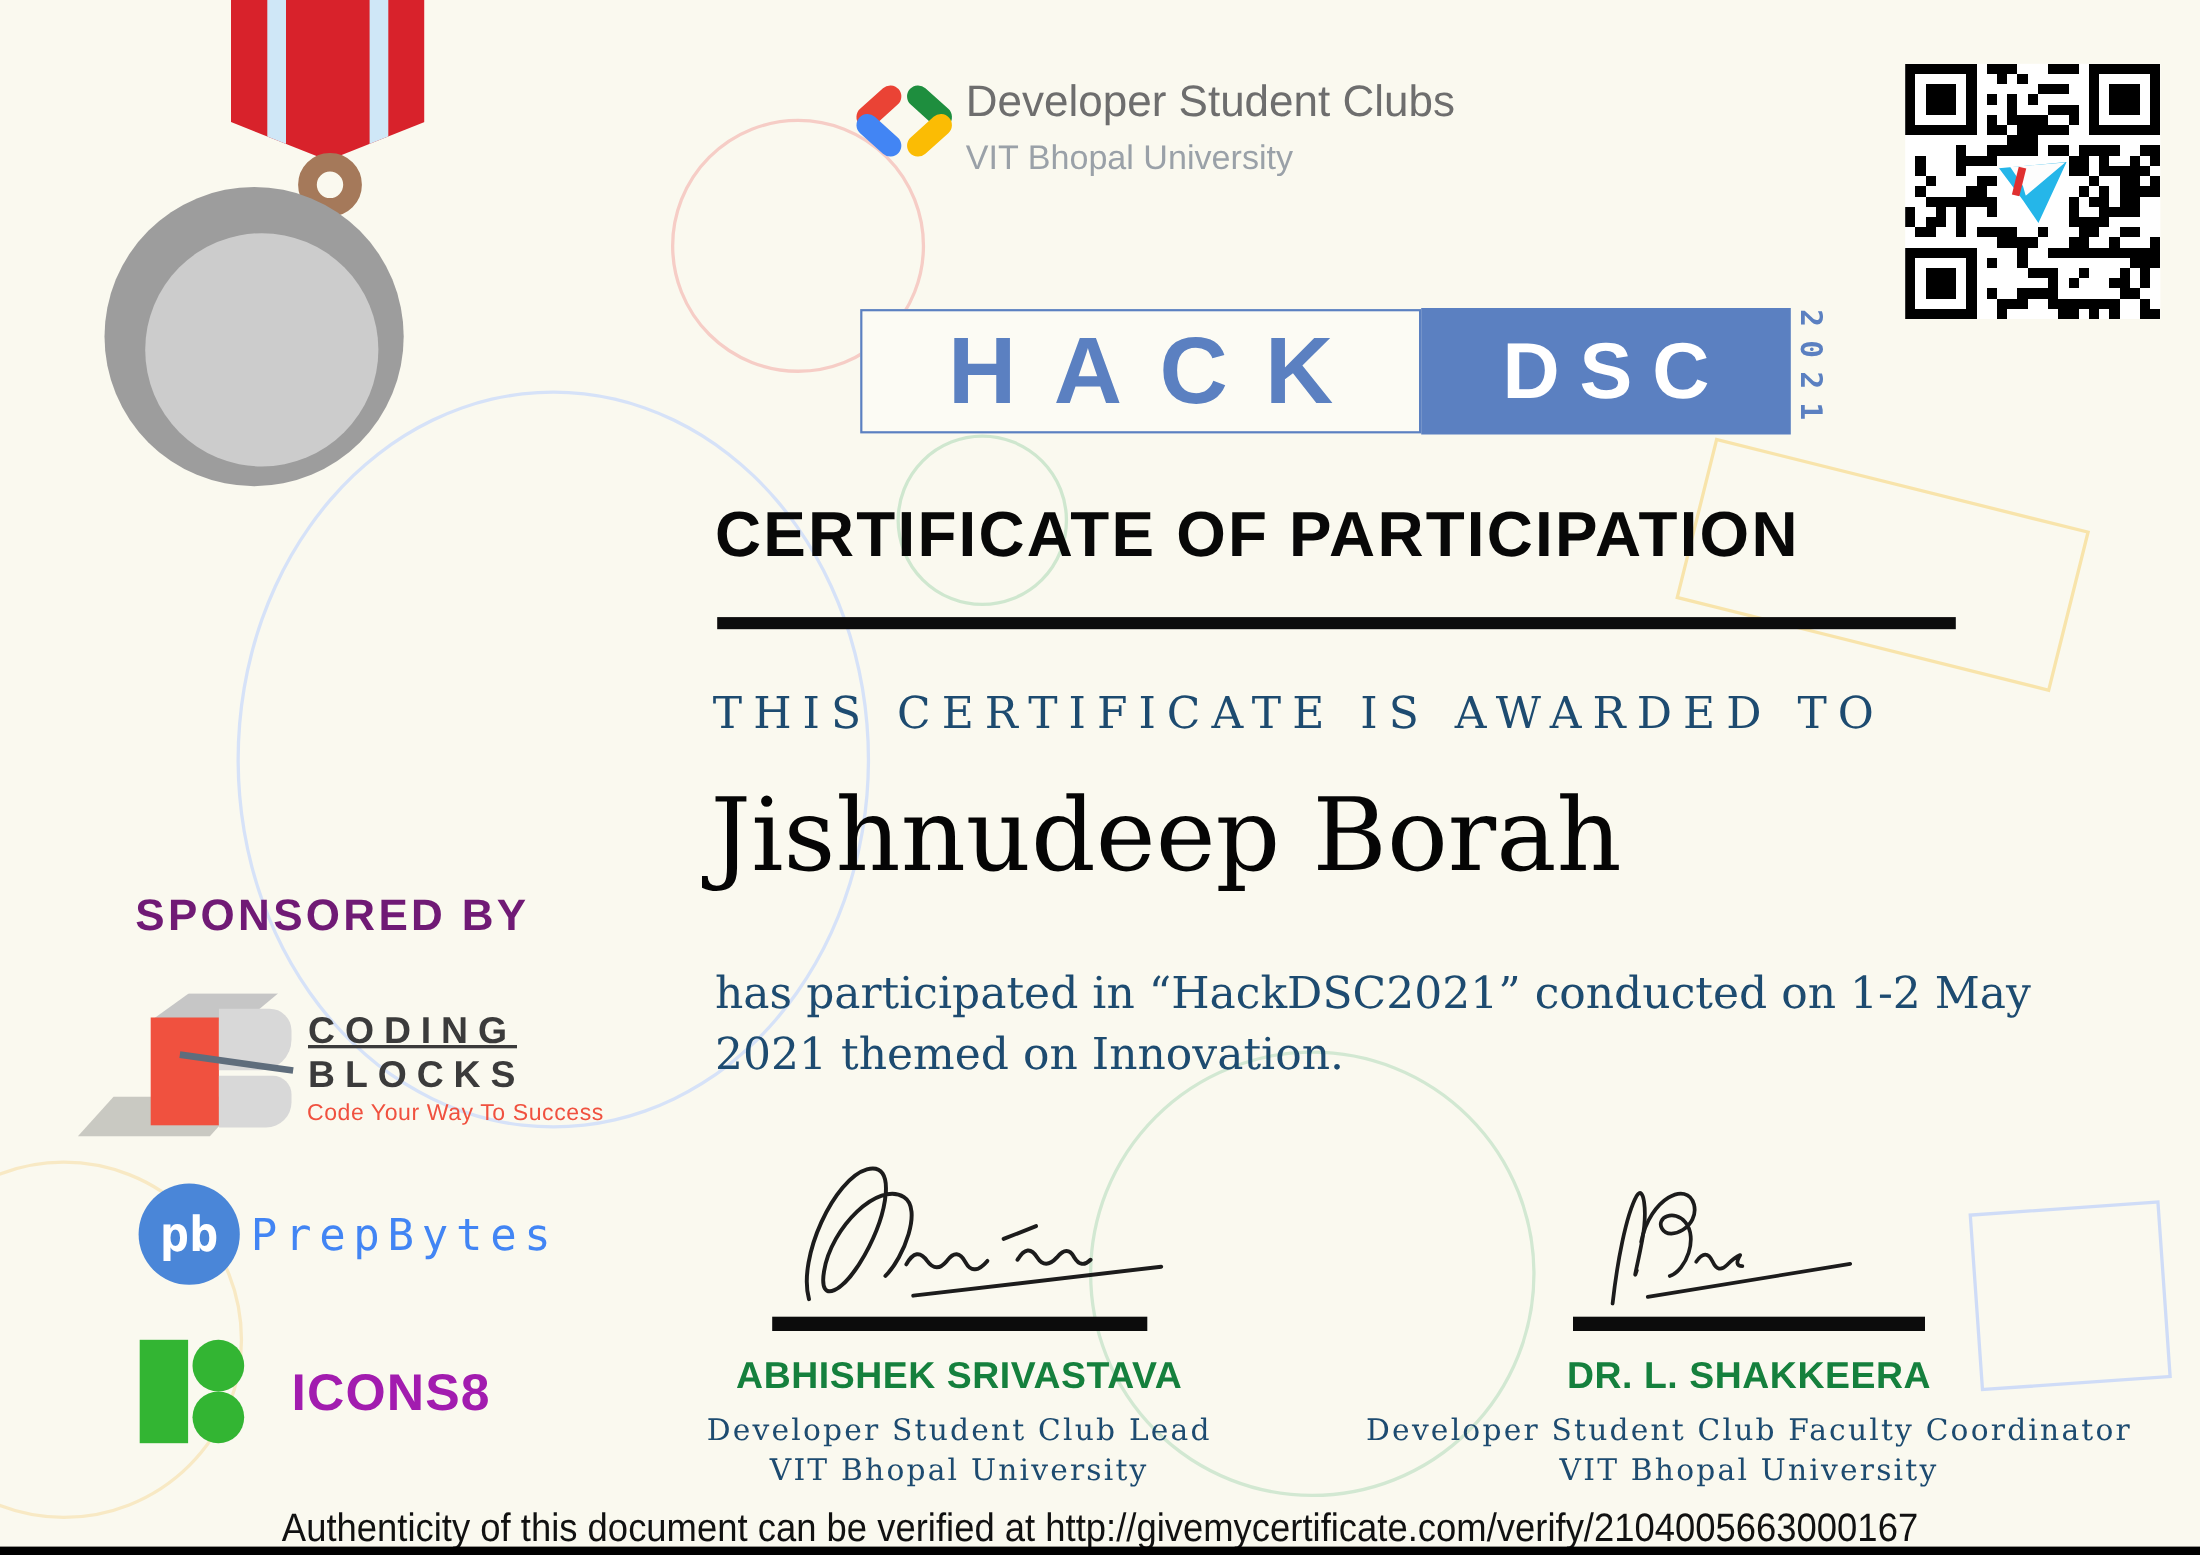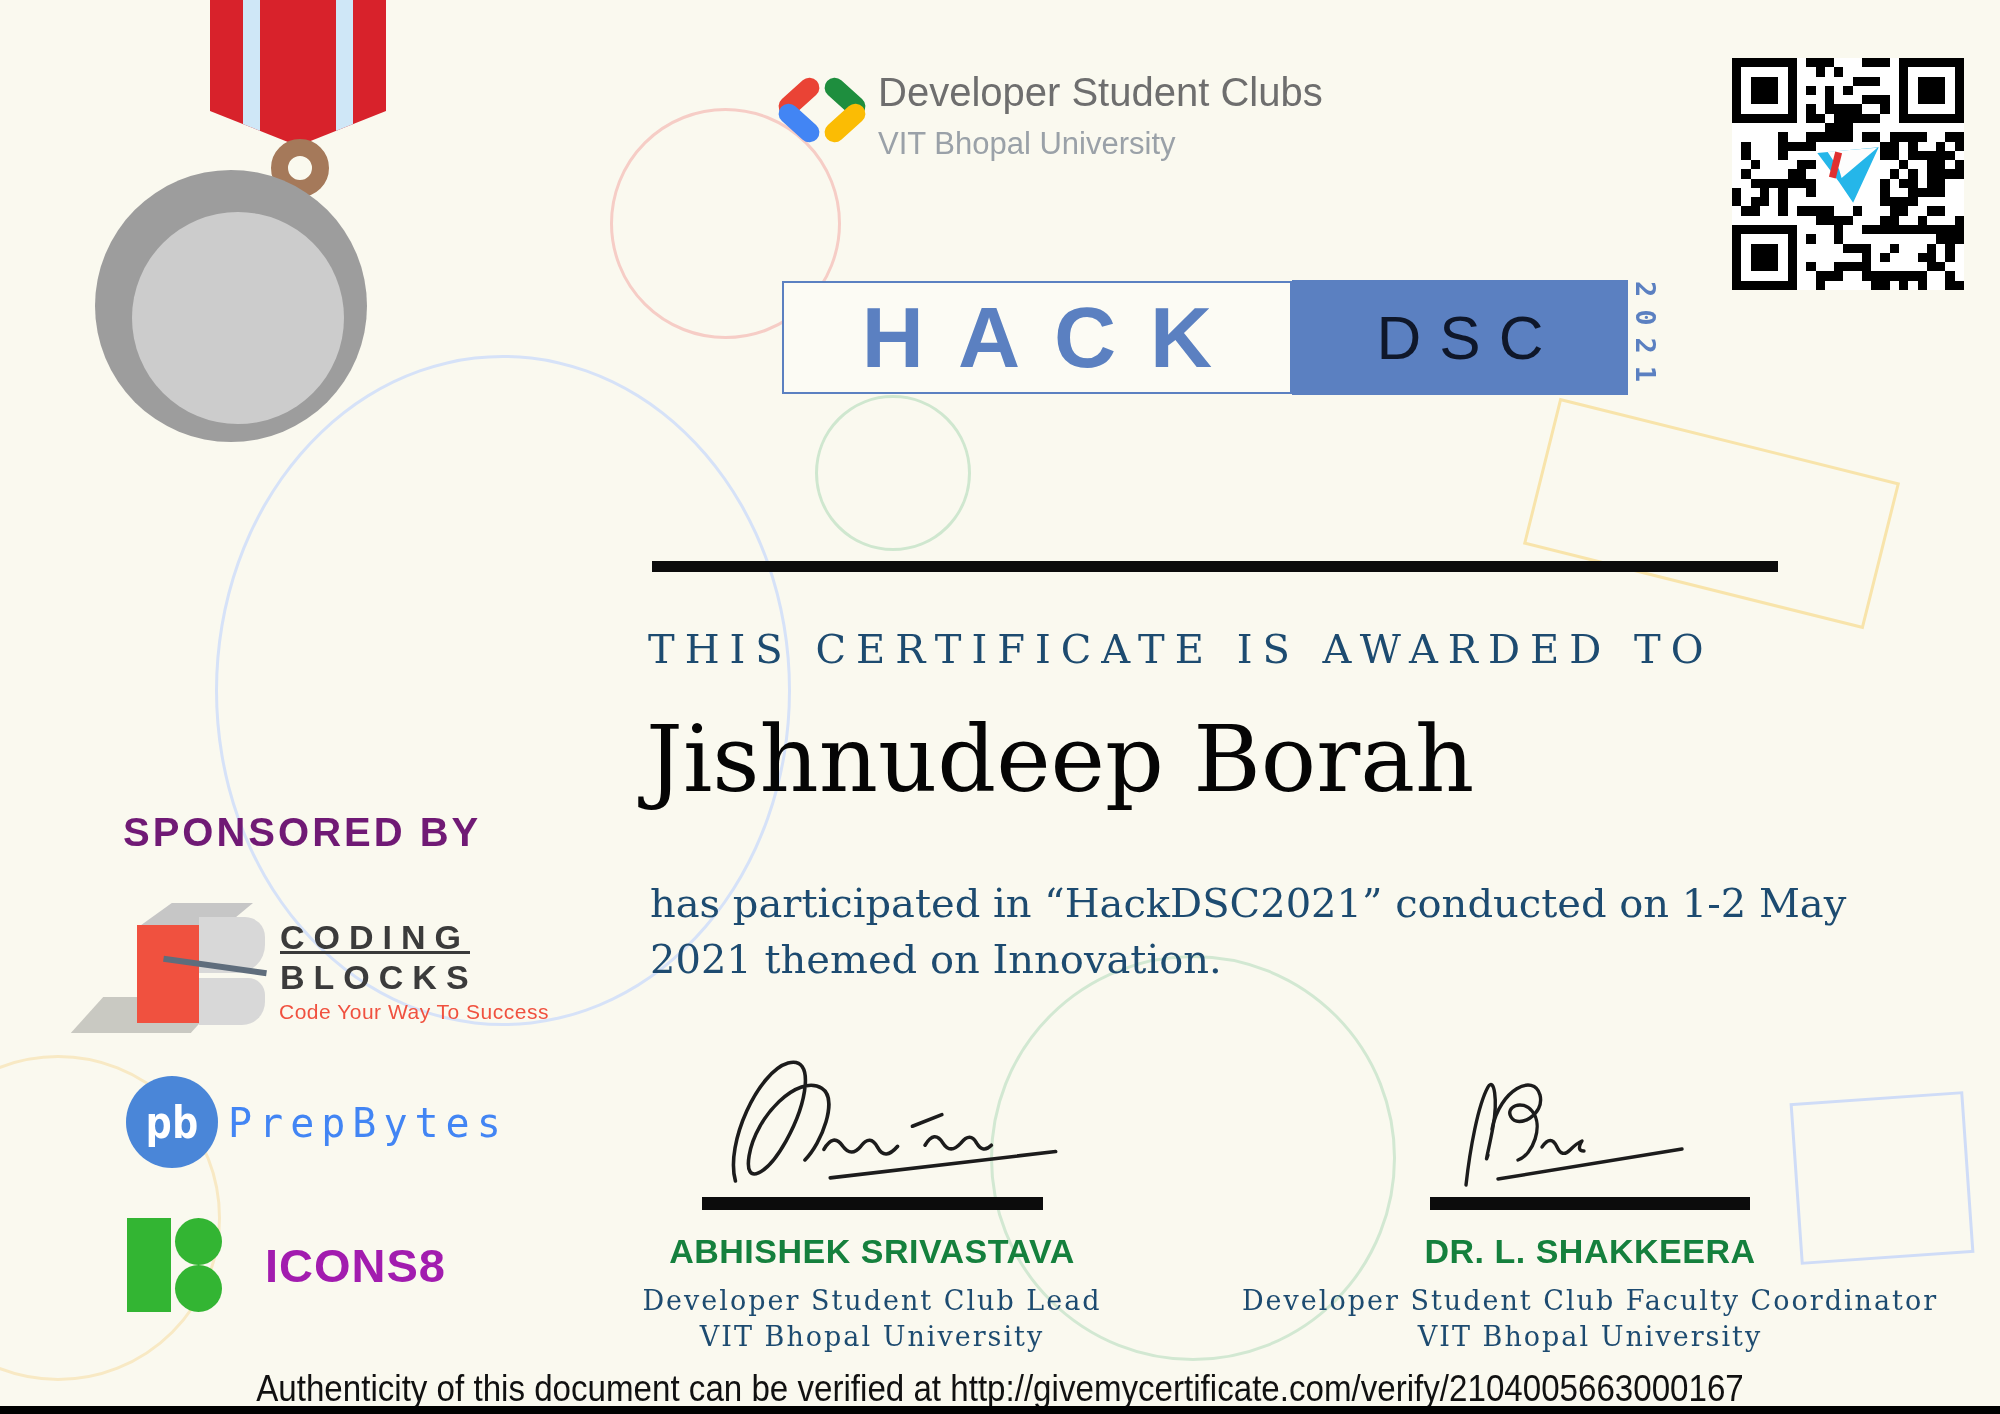--- a/index.html
+++ b/index.html
@@ -15,21 +15,21 @@
   #medal-outer{left:95px;top:170px;width:272px;height:272px;background:#9D9D9D;border-radius:50%;}
   #medal-inner{left:132px;top:212px;width:212px;height:212px;background:#CCCCCC;border-radius:50%;}
   
   .cap{position:absolute;width:48px;height:20px;border-radius:11px;}
   
   #hack-box{left:782px;top:281px;width:510px;height:113px;border:2px solid #5B80C1;box-sizing:border-box;
             display:flex;align-items:center;justify-content:center;background:#FCFBF4;}
   #hack-box span{font-size:86px;font-weight:800;color:#5B80C1;letter-spacing:34px;margin-right:-34px;
                  font-family:"Liberation Sans",sans-serif;}
   #dsc-box{left:1292px;top:280px;width:336px;height:115px;background:#5B80C1;display:flex;align-items:center;justify-content:center;}
-  #dsc-box span{font-size:62px;font-weight:400;color:#0f172a;letter-spacing:18px;margin-right:-18px;}
+  #dsc-box span{font-size:72px;font-weight:700;color:#ffffff;letter-spacing:18px;margin-right:-18px;}
   #year-vert{left:1630px;top:281px;height:114px;writing-mode:vertical-rl;font-size:27px;font-weight:700;
              color:#5B80C1;letter-spacing:12px;font-family:"DejaVu Sans Mono",monospace;}
   
   #title{left:650px;top:452px;width:1130px;font-size:58px;font-weight:800;color:#080808;letter-spacing:2px;
          font-family:"Liberation Sans",sans-serif;white-space:nowrap;}
   #title-rule{left:652px;top:561px;width:1126px;height:11px;background:#0C0C0C;}
   #awarded{left:648px;top:626px;font-size:40px;color:#1D4B70;letter-spacing:10px;font-family:"DejaVu Serif",serif;white-space:nowrap;}
   #recipient{left:646px;top:706px;font-size:92px;color:#050505;font-family:"DejaVu Serif",serif;white-space:nowrap;}
   .bodyline{left:650px;font-size:40px;color:#1D4B70;font-family:"DejaVu Serif",serif;white-space:nowrap;text-align:center;}
   
@@ -294,20 +294,21 @@
   </div>
 
   <div class="abs" id="hack-box">
     <span>HACK</span>
   </div>
   <div class="abs" id="dsc-box">
     <span>DSC</span>
   </div>
   <div class="abs" id="year-vert">2021</div>
 
+  <div class="abs" id="title">CERTIFICATE OF PARTICIPATION</div>
   <div class="abs" id="title-rule"></div>
   <div class="abs" id="recipient">Jishnudeep Borah</div>
   <div class="abs" id="awarded">THIS CERTIFICATE IS AWARDED TO</div>
   <div class="abs bodyline" style="top:880px;">has participated in “HackDSC2021” conducted on 1-2 May</div>
   <div class="abs bodyline" style="top:936px;">2021 themed on Innovation.</div>
 
   <div class="abs" id="sponsored">SPONSORED BY</div>
 
   <div class="abs" style="left:95px;top:895px;width:190px;height:150px;">
     <div class="abs" style="left:-8px;top:102px;width:120px;height:36px;background:rgba(90,90,90,0.30);transform:skewX(-42deg);"></div>

